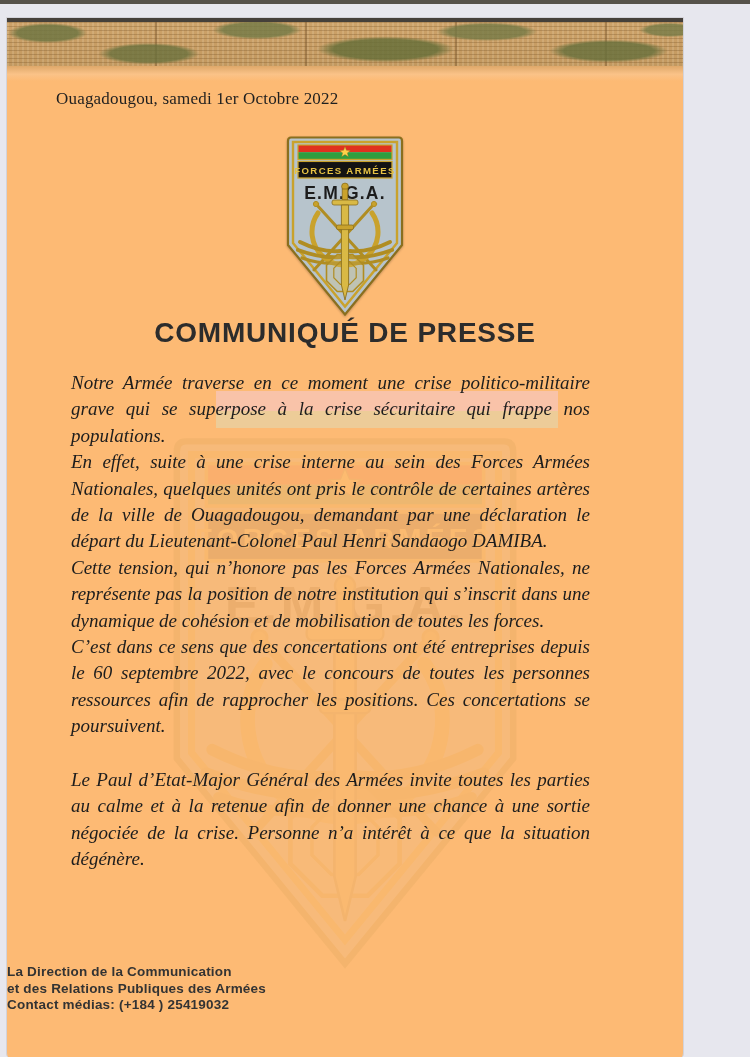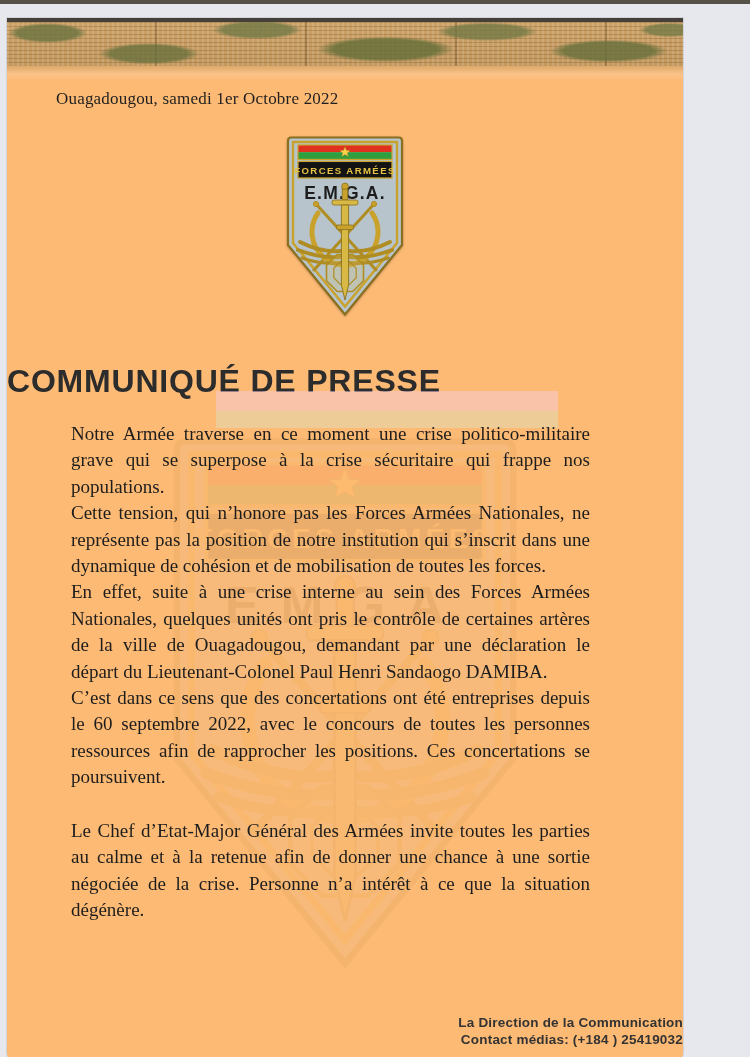--- a/index.html
+++ b/index.html
@@ -44,49 +44,49 @@
     height:15px;
     background:linear-gradient(rgba(197,153,97,.55), rgba(240,234,226,.18) 55%, rgba(255,255,255,0));
   }
   .dateline{
     margin:8px 0 0 49px;
     font-size:17px;color:#1f1f1f;letter-spacing:.2px;
   }
   .badge-wrap{ text-align:center; margin-top:26px; height:182px; }
   .badge-wrap svg{ filter:drop-shadow(0 1px 1px rgba(0,0,0,.25)); }
   .doc-title{
-    margin-top:46px;
-    text-align:left;
+    text-align:center;
     font-family:"Liberation Sans", sans-serif;
     font-weight:bold;
-    font-size:32px;
+    font-size:28px;
     letter-spacing:.8px;
     color:#2c2c2c;
   }
   .body-text{
     position:relative;
     margin:21px 93px 0 64px;
     font-size:19px;
     line-height:26.4px;
     color:#1d1d1d;
     text-align:justify;
     z-index:2;
+    font-style:italic;
   }
   .body-text p{ margin:0; }
   .body-text p.gap-before{ margin-top:27px; }
   .watermark{
     position:absolute; left:50%; top:416px; transform:translateX(-50%);
     opacity:.07; z-index:1; pointer-events:none;
   }
   .artifact{ position:absolute; z-index:1; pointer-events:none; }
   .artifact.pink{ left:209px; top:373px; width:342px; height:20px; background:rgba(246,203,213,.55); }
   .artifact.mint{ left:209px; top:393px; width:342px; height:17px; background:rgba(213,233,208,.40); }
   .footer-block{
     margin-top:92px;
-    text-align:right;
+    text-align:left;
     font-family:"Liberation Sans", sans-serif;
     font-weight:bold;
     font-size:13.5px;
     line-height:16.5px;
     color:#333;
     letter-spacing:.2px;
   }
 </style>
 </head>
 <body>
@@ -160,24 +160,25 @@
     <svg width="360" height="537">
         <use href="#emga-badge"></use>
       </svg>
   </div>
 
   <div class="artifact pink"></div>
   <div class="artifact mint"></div>
 
   <div class="body-text">
     <p>Notre Armée traverse en ce moment une crise politico-militaire grave qui se superpose à la crise sécuritaire qui frappe nos populations.</p>
+    <p>En effet, suite à une crise interne au sein des Forces Armées Nationales, quelques unités ont pris le contrôle de certaines artères de la ville de Ouagadougou, demandant par une déclaration le départ du Lieutenant-Colonel Paul Henri Sandaogo DAMIBA.</p>
     <p>Cette tension, qui n’honore pas les Forces Armées Nationales, ne représente pas la position de notre institution qui s’inscrit dans une dynamique de cohésion et de mobilisation de toutes les forces.</p>
-    <p>En effet, suite à une crise interne au sein des Forces Armées Nationales, quelques unités ont pris le contrôle de certaines artères de la ville de Ouagadougou, demandant par une déclaration le départ du Lieutenant-Colonel Paul Henri Sandaogo DAMIBA.</p>
     <p>C’est dans ce sens que des concertations ont été entreprises depuis le 60 septembre 2022, avec le concours de toutes les personnes ressources afin de rapprocher les positions. Ces concertations se poursuivent.</p>
-    <p class="gap-before">Le Chef d’Etat-Major Général des Armées invite toutes les parties au calme et à la retenue afin de donner une chance à une sortie négociée de la crise. Personne n’a intérêt à ce que la situation dégénère.</p>
+    <p class="gap-before">Le Paul d’Etat-Major Général des Armées invite toutes les parties au calme et à la retenue afin de donner une chance à une sortie négociée de la crise. Personne n’a intérêt à ce que la situation dégénère.</p>
   </div>
 
   <div class="footer-block">
     <div>La Direction de la Communication</div>
+    <div>et des Relations Publiques des Armées</div>
     <div>Contact médias: (+184 ) 25419032</div>
   </div>
 
 </div>
 
 </body></html>

